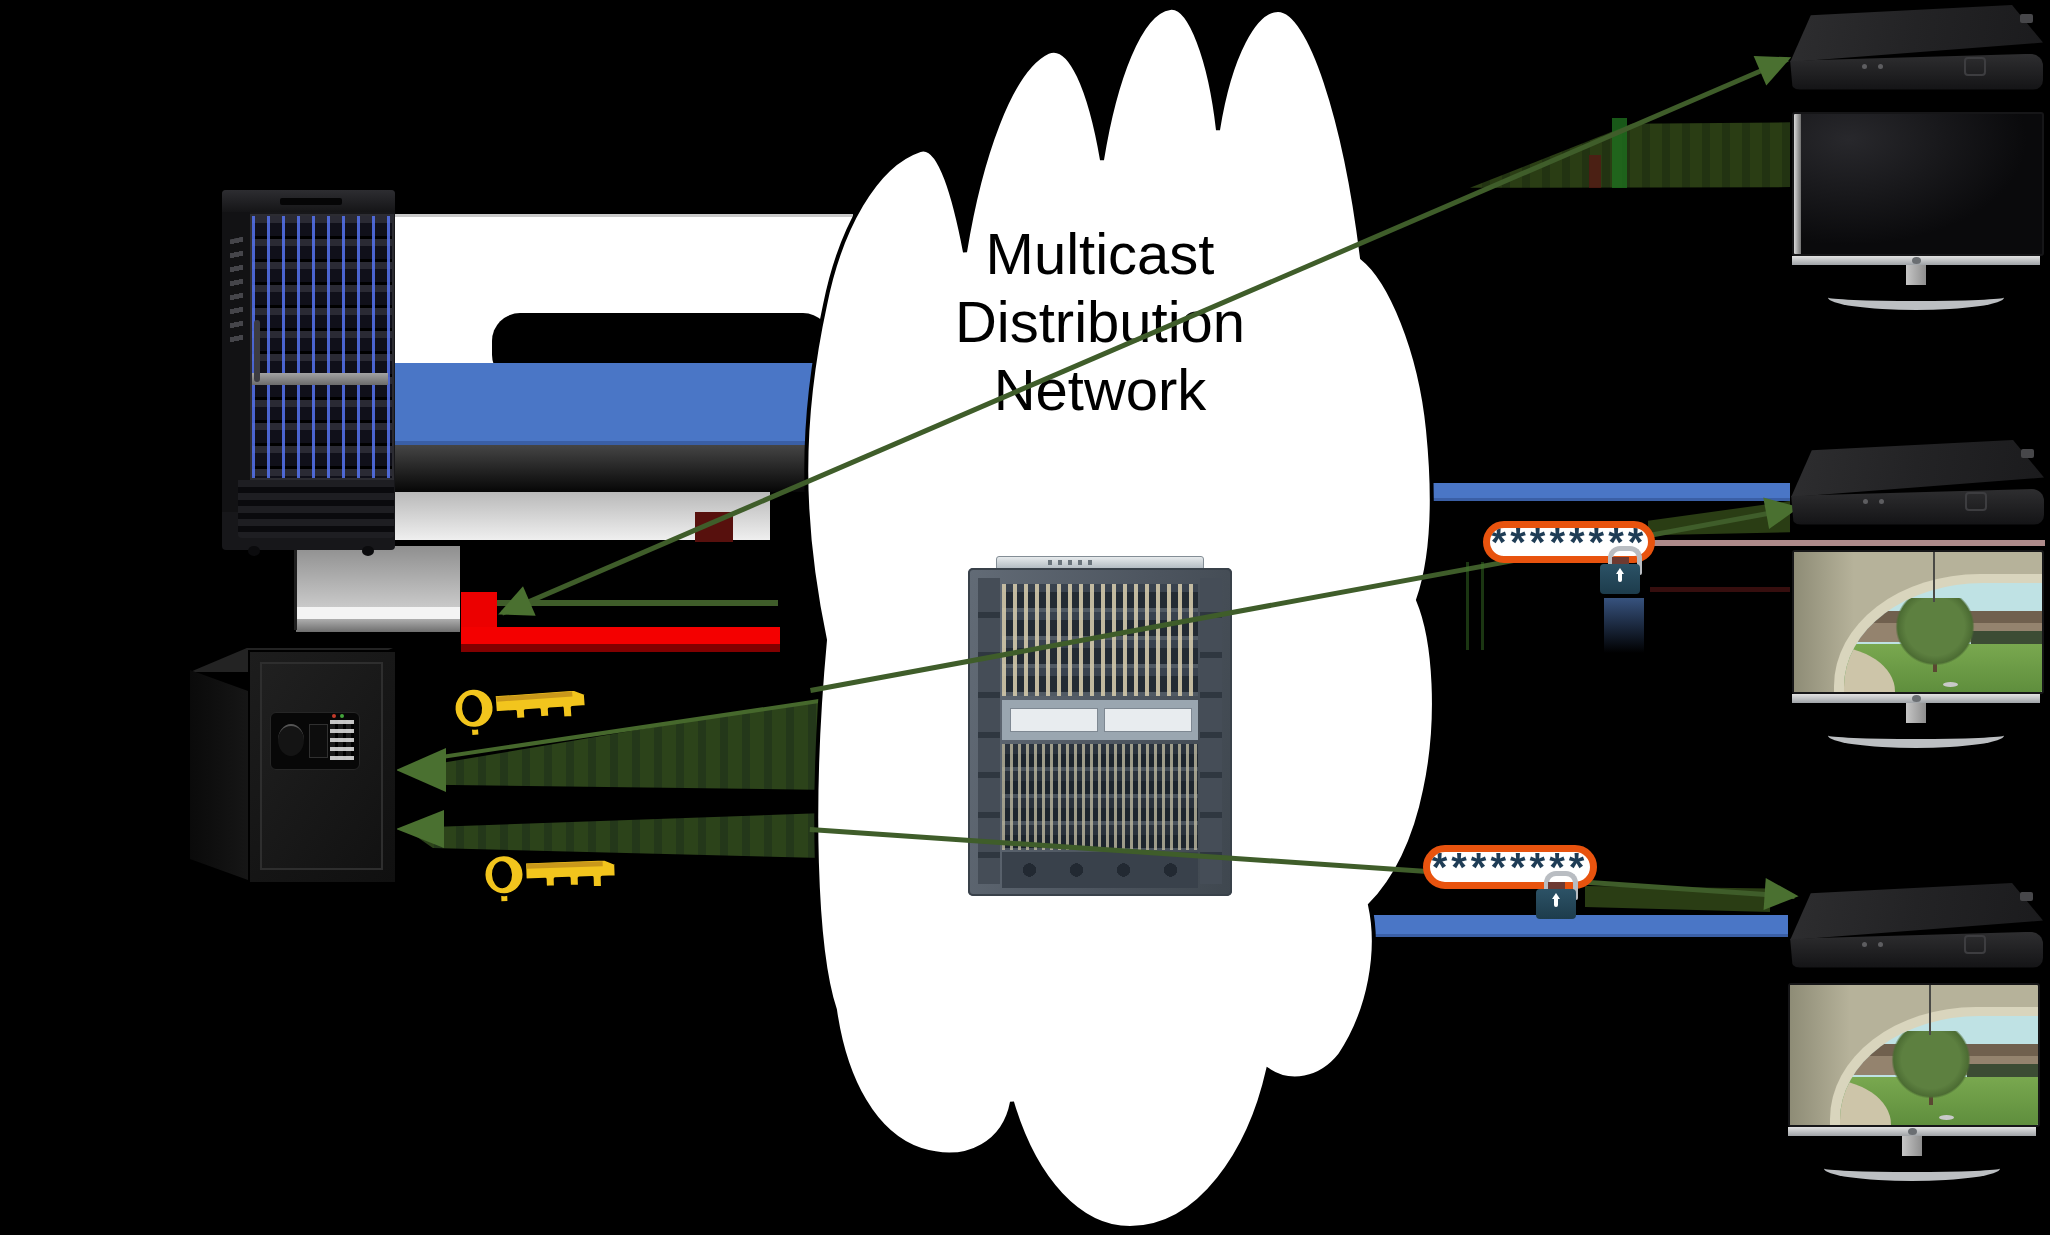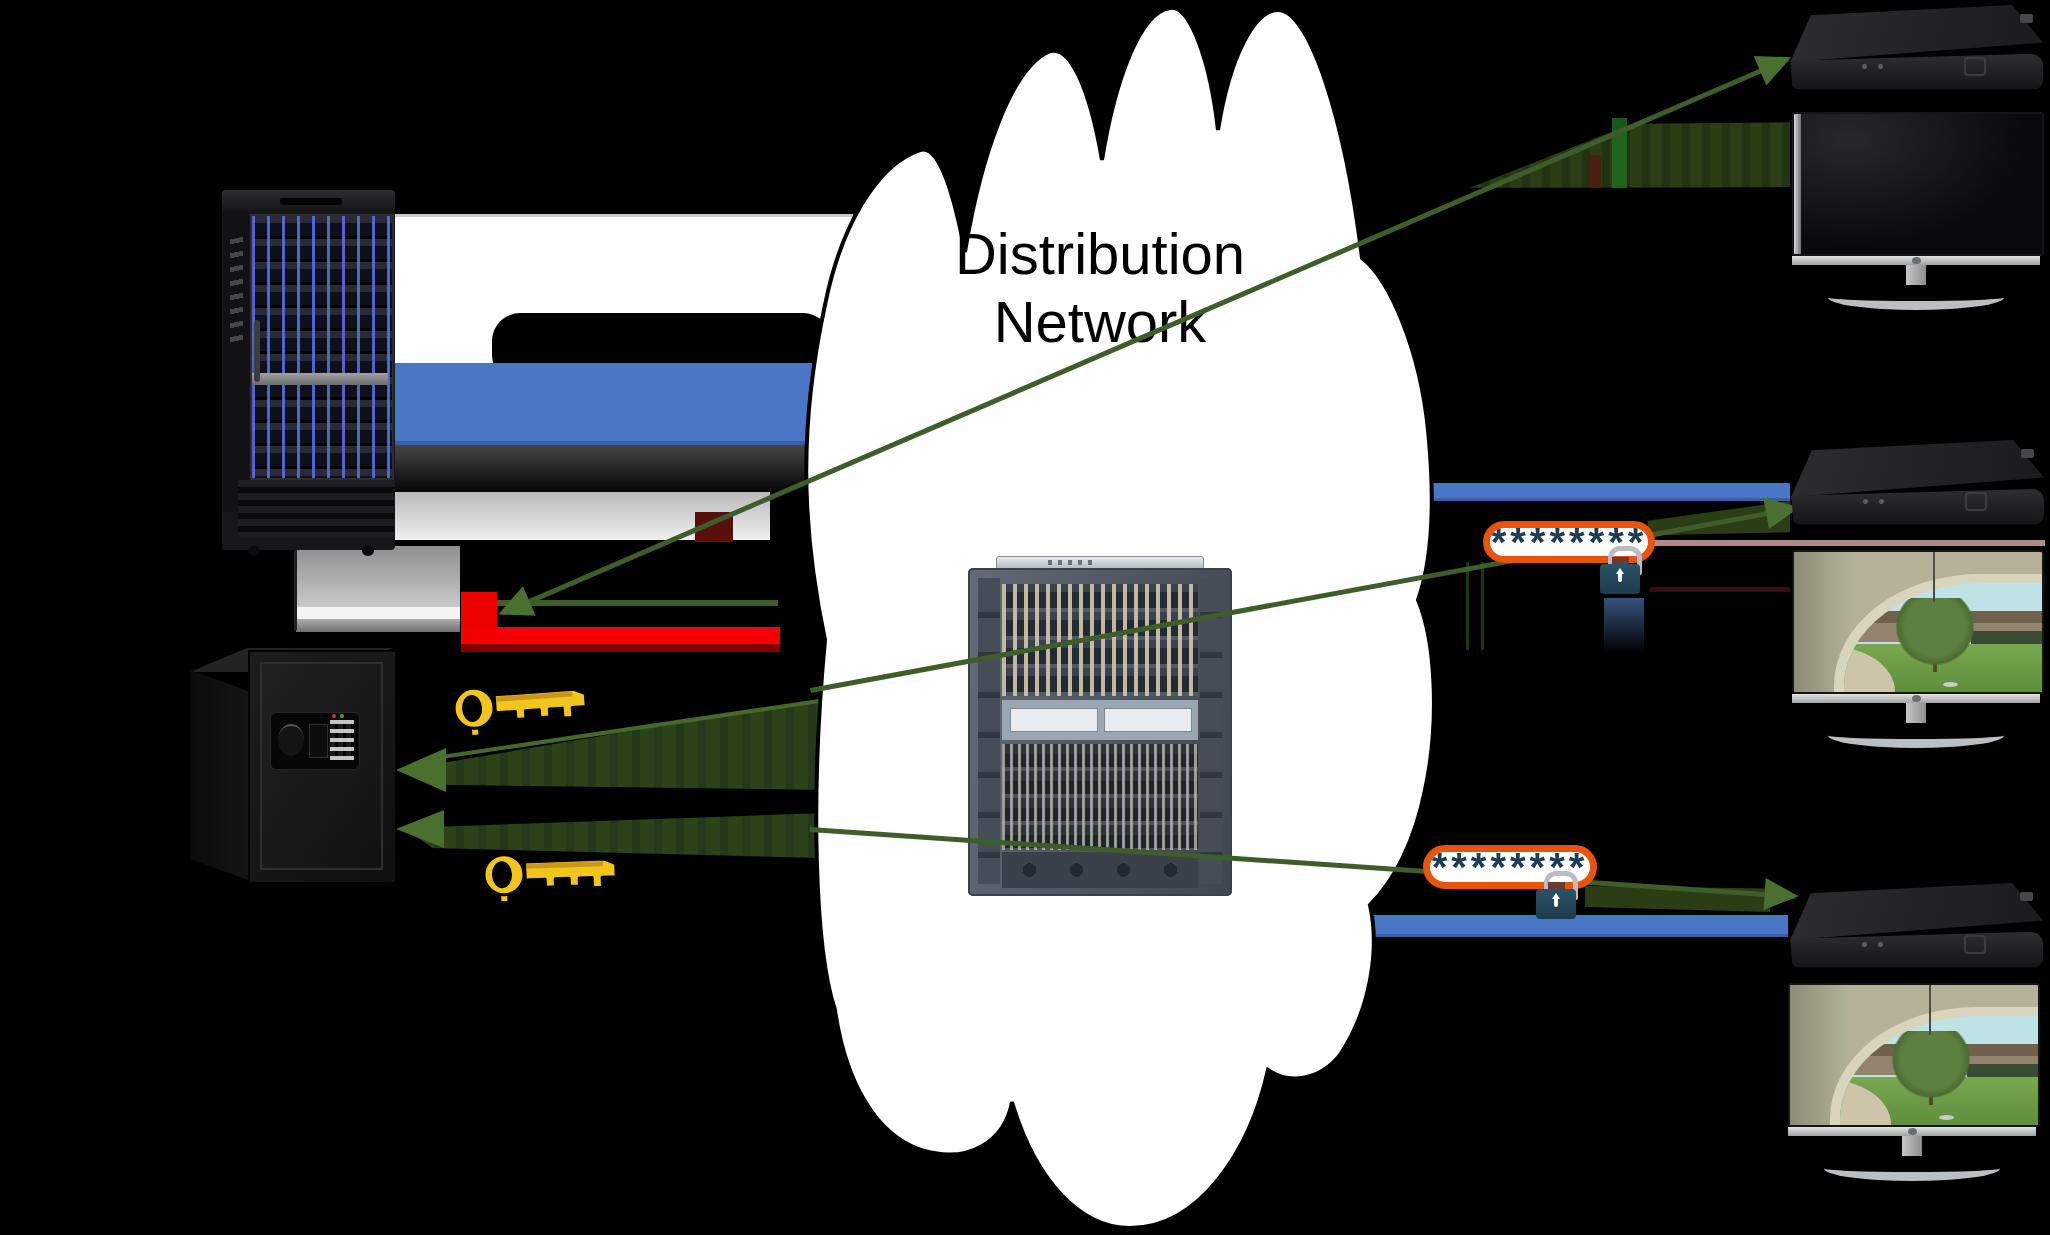--- a/index.html
+++ b/index.html
@@ -217,20 +217,21 @@
     C 600 950 590 1010 560 1055
     C 540 1080 510 1085 488 1070
     C 470 1150 420 1228 350 1228
     C 300 1228 255 1180 232 1102
     C 225 1140 190 1165 141 1150
     C 95 1135 65 1080 55 1010
     C 35 950 30 800 45 640 Z"></path>
 </svg>
 
 <div class="abs cloud-label">
+  <div class="cl">Multicast</div>
   <div class="cl">Distribution</div>
   <div class="cl">Network</div>
 </div>
 
 <div class="abs switch">
   <div class="sw-cap"></div>
   <div class="sw-cap-dots"></div>
   <div class="sw-body"></div>
   <div class="sw-rail" style="left:10px;"></div>
   <div class="sw-rail" style="right:10px;"></div>

